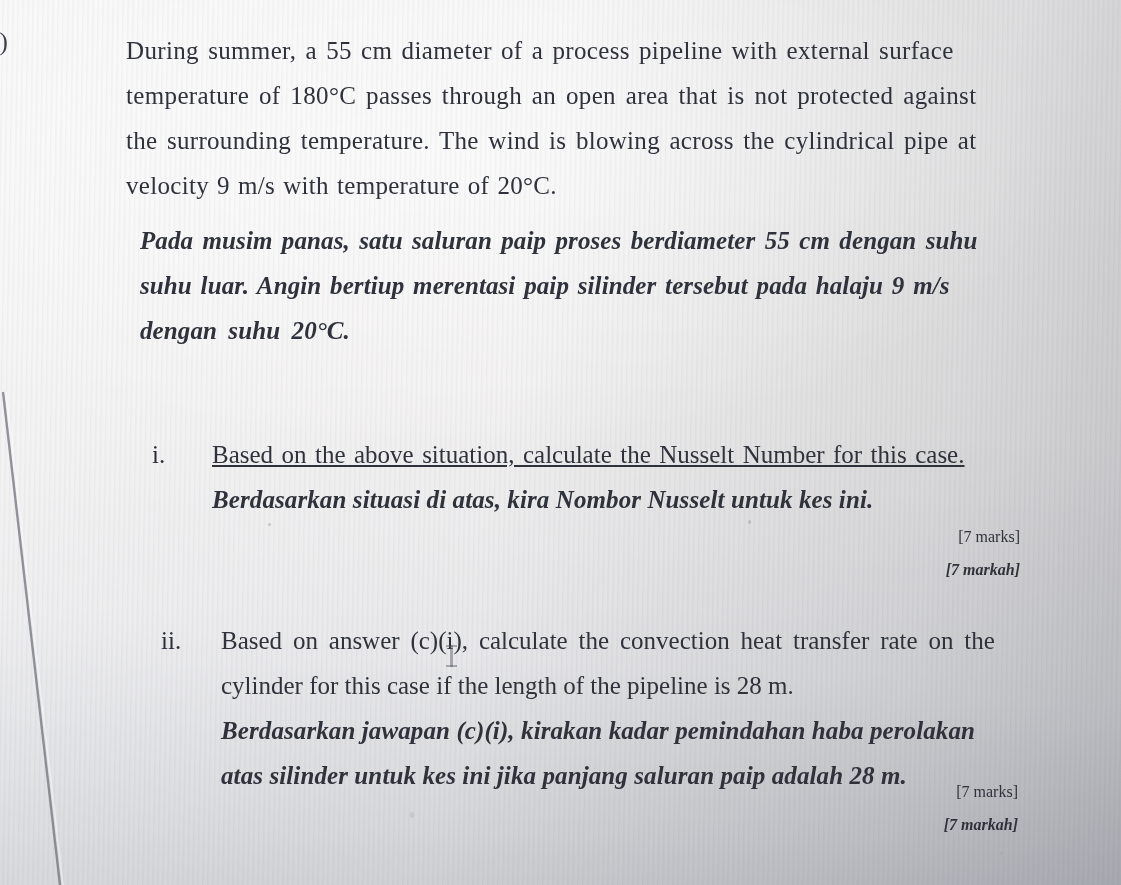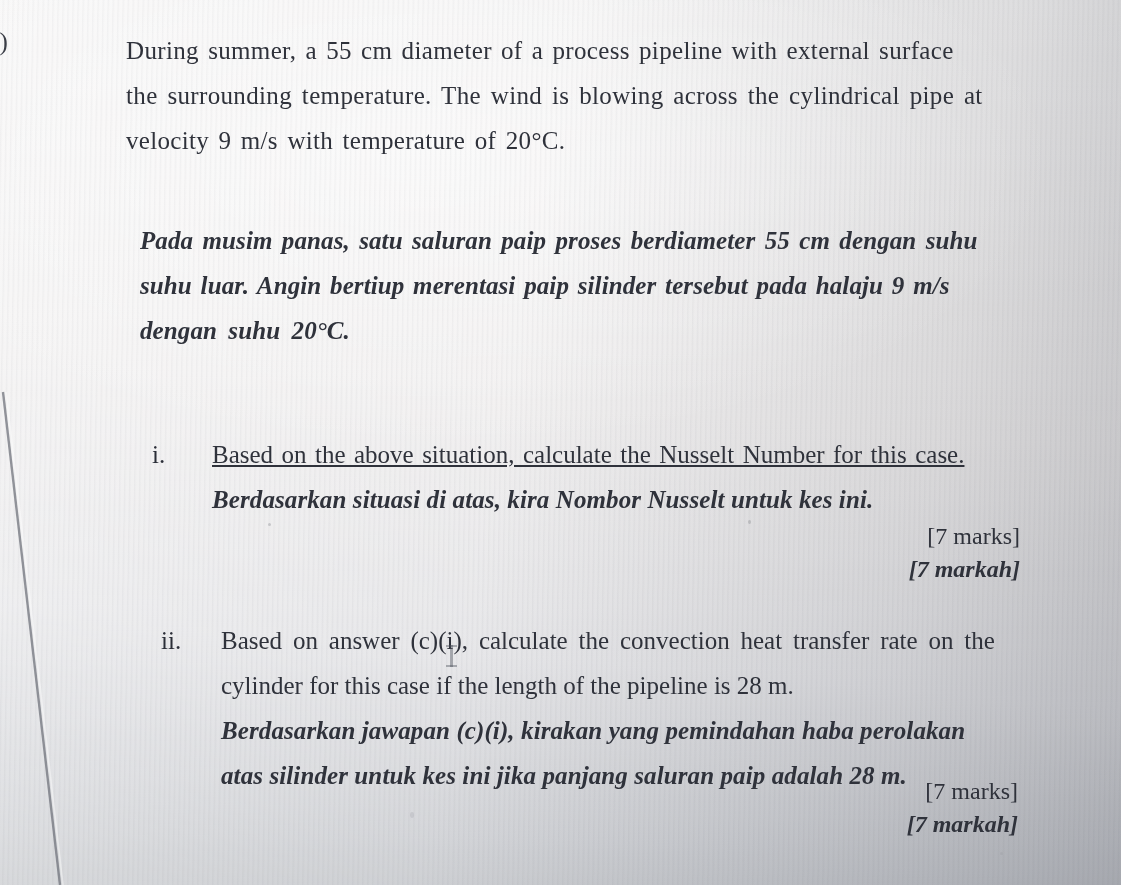--- a/index.html
+++ b/index.html
@@ -129,21 +129,21 @@
 
   .item-i   { left: 108px; top: 432px; width: 920px; }
   .item-ii  { left: 117px; top: 618px; width: 900px; }
 
   .item-i .item-body .line:nth-child(1) { word-spacing: 2.2px; text-decoration: underline; }
   .item-ii .item-body .line:nth-child(1) { word-spacing: 4.6px; }
 
   .marks {
     position: absolute;
     text-align: right;
-    font-size: 24px;
+    font-size: 16px;
     line-height: 33px;
   }
   .marks .m-en { color: #2f323b; }
   .marks .m-ms { font-style: italic; font-weight: 700; color: #2f323b; }
 
   .marks-1 { left: 560px; top: 520px; width: 460px; }
   .marks-2 { left: 560px; top: 775px; width: 458px; }
 
   
   .cursor-artifact {
@@ -185,20 +185,21 @@
       <line x1="6" y1="392" x2="63" y2="885" stroke="#ffffff" stroke-width="1.6" opacity="0.45"></line>
     </svg>
   </div>
 
   <div class="content">
 
     <div class="q-label">c)</div>
 
     <div class="block para-en">
       <div class="line">During summer, a 55 cm diameter of a process pipeline with external surface</div>
+      <div class="line">temperature of 180°C passes through an open area that is not protected against</div>
       <div class="line">the surrounding temperature. The wind is blowing across the cylindrical pipe at</div>
       <div class="line">velocity 9 m/s with temperature of 20°C.</div>
     </div>
 
     <div class="block para-ms">
       <div class="line it">Pada musim panas, satu saluran paip proses berdiameter 55 cm dengan suhu</div>
       <div class="line it">suhu luar. Angin bertiup merentasi paip silinder tersebut pada halaju 9 m/s</div>
       <div class="line it">dengan suhu 20°C.</div>
     </div>
 
@@ -216,21 +217,21 @@
       <div class="m-en">[7 marks]</div>
       <div class="m-ms">[7 markah]</div>
     </div>
 
     <div class="block item item-ii">
       <div class="item-row">
         <div class="item-marker">ii.</div>
         <div class="item-body">
           <div class="line">Based on answer (c)(i), calculate the convection heat transfer rate on the</div>
           <div class="line">cylinder for this case if the length of the pipeline is 28 m.</div>
-          <div class="line it">Berdasarkan jawapan (c)(i), kirakan yang pemindahan haba perolakan</div>
+          <div class="line it">Berdasarkan jawapan (c)(i), kirakan kadar pemindahan haba perolakan</div>
           <div class="line it">atas silinder untuk kes ini jika panjang saluran paip adalah 28 m.</div>
         </div>
       </div>
     </div>
 
     <div class="marks marks-2">
       <div class="m-en">[7 marks]</div>
       <div class="m-ms">[7 markah]</div>
     </div>
 

